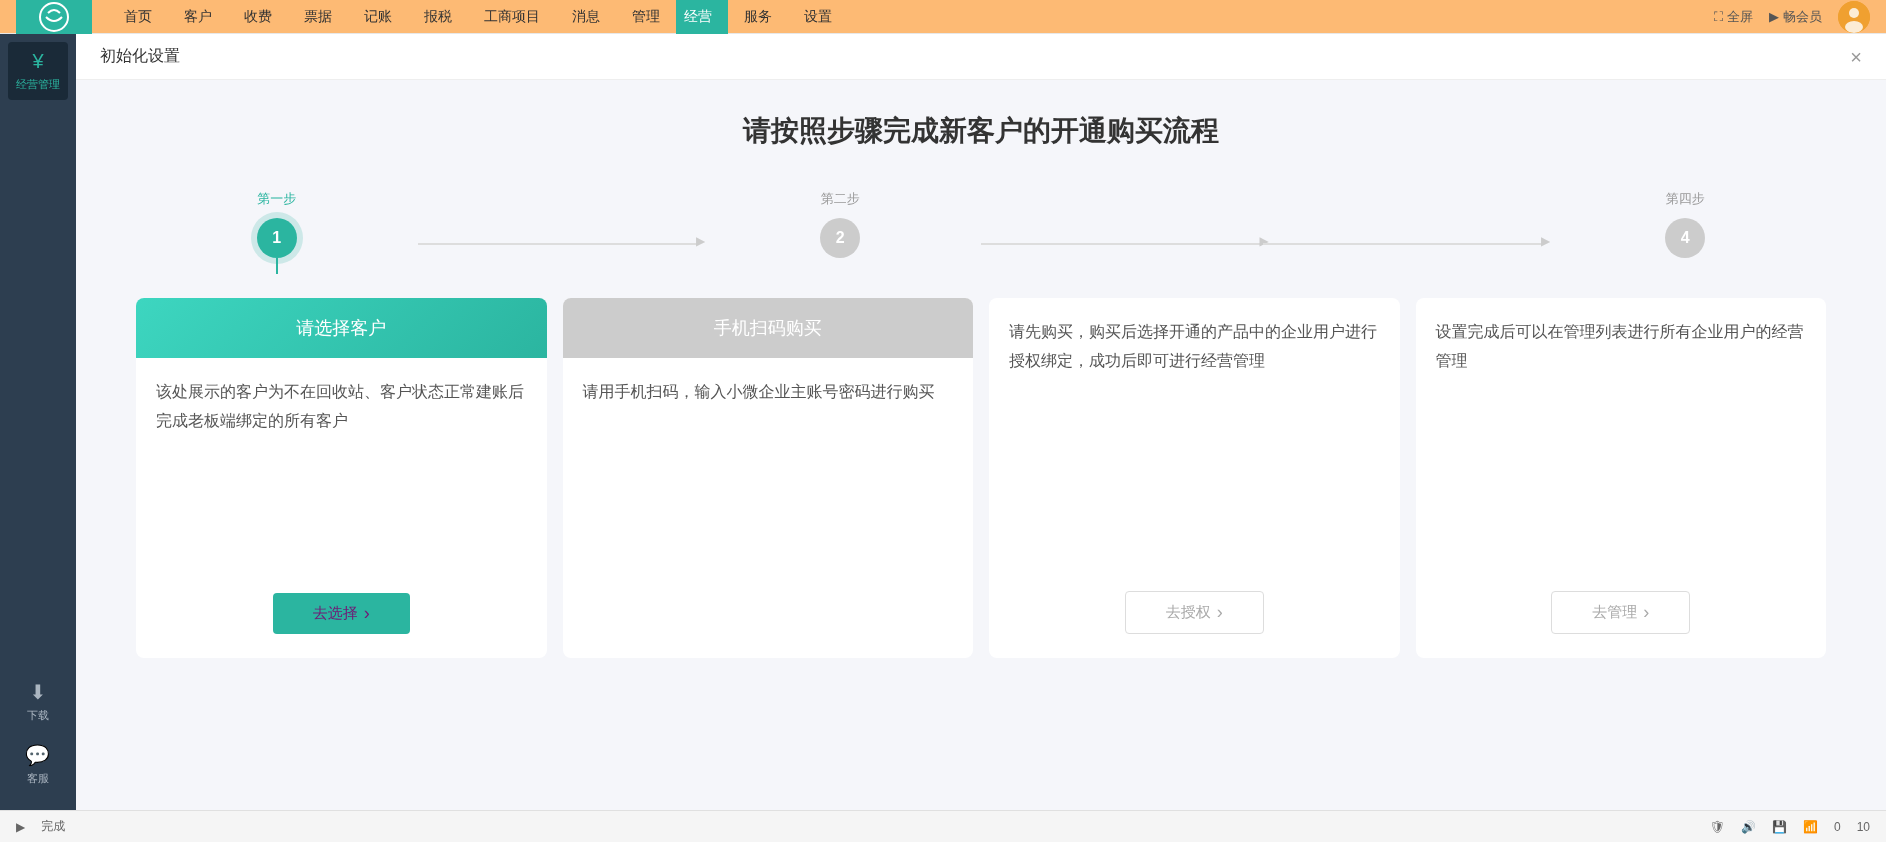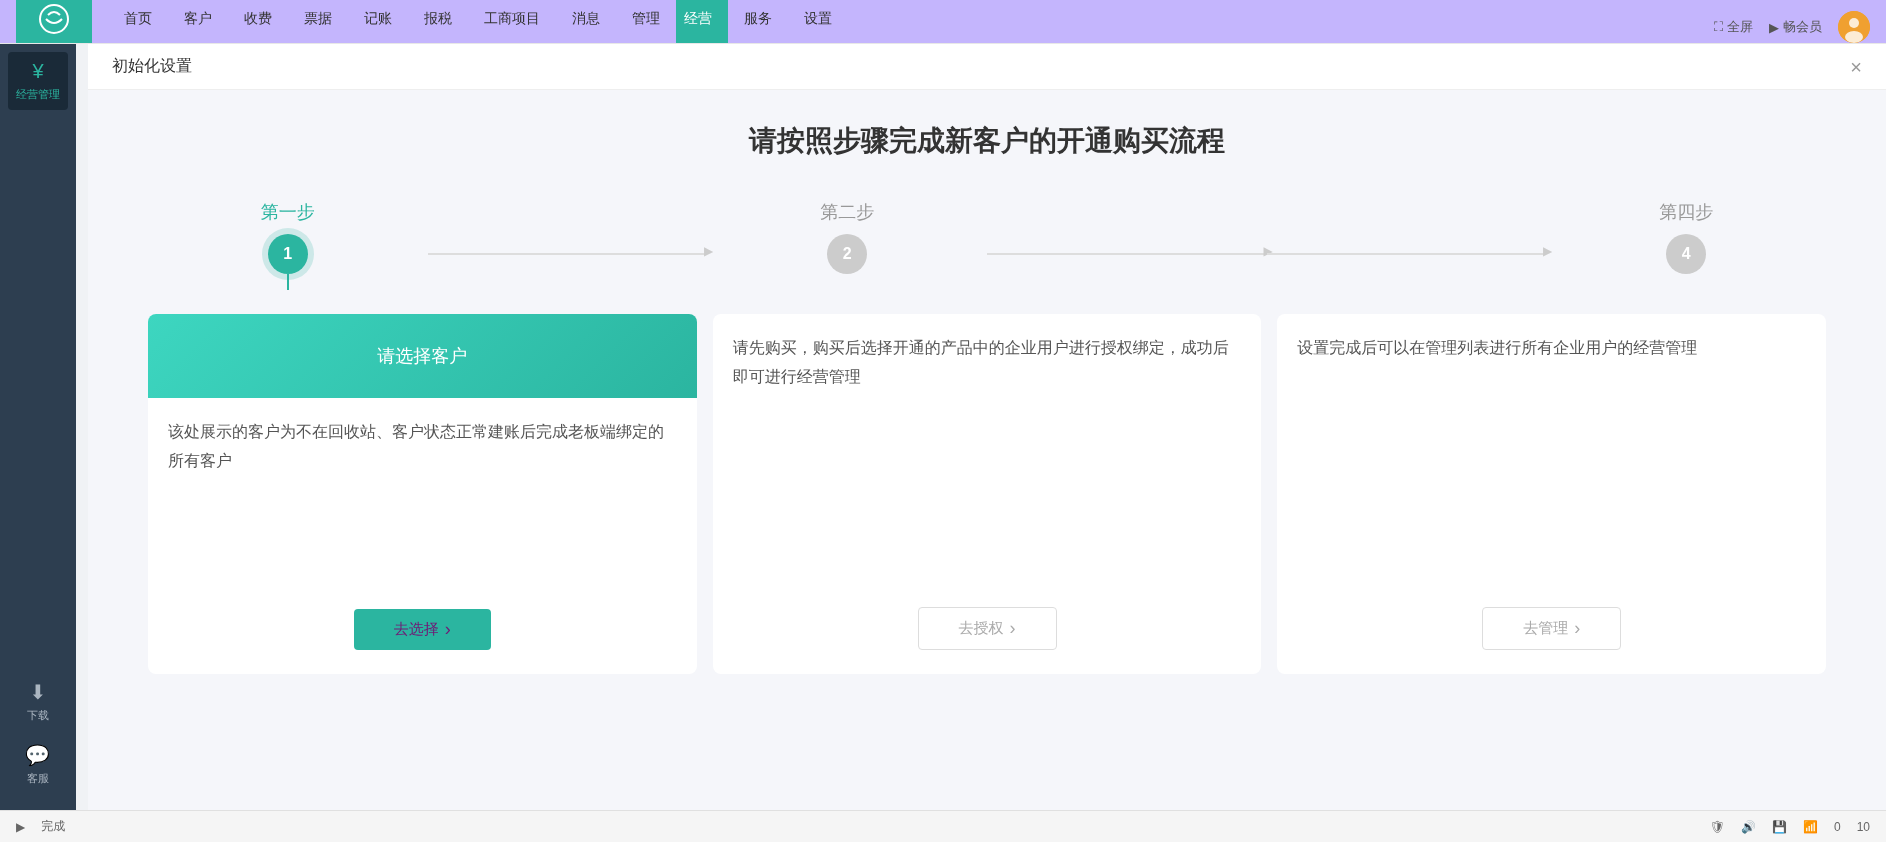--- a/index.html
+++ b/index.html
@@ -1,23 +1,23 @@
 <!DOCTYPE html>
 <html><head>
   <meta charset="utf-8">
   <style>
     * { box-sizing: border-box; margin: 0; padding: 0; }
     body { font-family: 'Microsoft YaHei', 'PingFang SC', sans-serif; background: #f0f2f5; width: 1886px; height: 842px; overflow: hidden; display: flex; flex-direction: column; }
 
     
     .top-nav {
-      background: #c4b5fd;
-      height: 44px;
-      display: flex;
-      align-items: flex-end;
+      background: #fdba74;
+      height: 34px;
+      display: flex;
+      align-items: center;
       border-bottom: 1px solid #e8e8e8;
       padding: 0 16px;
       gap: 0;
     }
     .top-nav .logo {
       width: 76px;
       height: 48px;
       background: #2bb5a0;
       display: flex; align-items: center; justify-content: center;
       margin-right: 16px;
@@ -85,21 +85,20 @@
       padding-bottom: 16px;
       display: flex; flex-direction: column; align-items: center; gap: 4px;
     }
 
     
     .content-area {
       flex: 1;
       background: #f5f6fa;
       overflow: auto;
       position: relative;
-      margin-left: 12px;
     }
 
     
     .page-header {
       background: #fff;
       padding: 12px 24px;
       display: flex;
       align-items: center;
       justify-content: space-between;
       border-bottom: 1px solid #eee;
@@ -129,21 +128,21 @@
       padding: 0 20px;
     }
     .step-item {
       display: flex;
       flex-direction: column;
       align-items: center;
       position: relative;
       flex: 1;
     }
     .step-label {
-      font-size: 18px;
+      font-size: 13px;
       color: #999;
       margin-bottom: 10px;
     }
     .step-label.active { color: #2bb5a0; }
     .step-circle {
       width: 40px; height: 40px;
       border-radius: 50%;
       background: #ccc;
       display: flex; align-items: center; justify-content: center;
       color: #fff;
@@ -181,21 +180,21 @@
     .step-card {
       flex: 1;
       background: #fff;
       border-radius: 8px;
       overflow: hidden;
       min-height: 360px;
       display: flex;
       flex-direction: column;
     }
     .card-header {
-      padding: 30px 16px;
+      padding: 18px 16px;
       text-align: center;
       font-size: 18px;
       color: #fff;
       background: #ccc;
     }
     .card-header.active {
       background: linear-gradient(135deg, #3dd6c0, #2bb5a0);
     }
     .card-body {
       padding: 20px 20px;
@@ -372,20 +371,25 @@
           <div class="card-header active">请选择客户</div>
           <div class="card-body">该处展示的客户为不在回收站、客户状态正常建账后完成老板端绑定的所有客户</div>
           <div class="card-footer">
             <button class="btn-action active">
               <span>去选择</span>
               <span style="font-size:18px;">›</span>
             </button>
           </div>
         </div>
 
+        <div class="step-card">
+          <div class="card-header">手机扫码购买</div>
+          <div class="card-body">请用手机扫码，输入小微企业主账号密码进行购买</div>
+          <div class="card-footer"></div>
+        </div>
 
         <div class="step-card">
           <div class="card-body">请先购买，购买后选择开通的产品中的企业用户进行授权绑定，成功后即可进行经营管理</div>
           <div class="card-footer">
             <button class="btn-action inactive">
               <span>去授权</span>
               <span style="font-size:18px;">›</span>
             </button>
           </div>
         </div>

